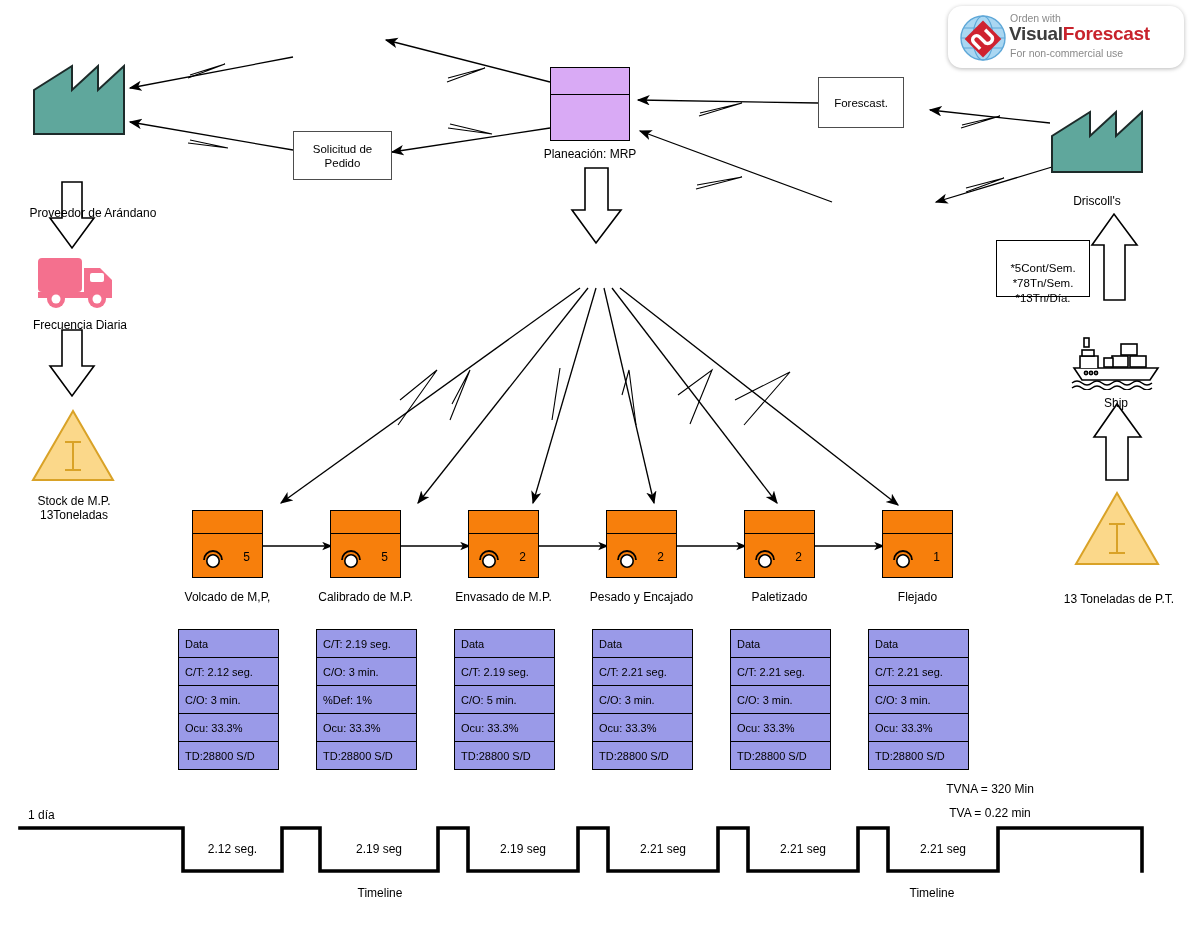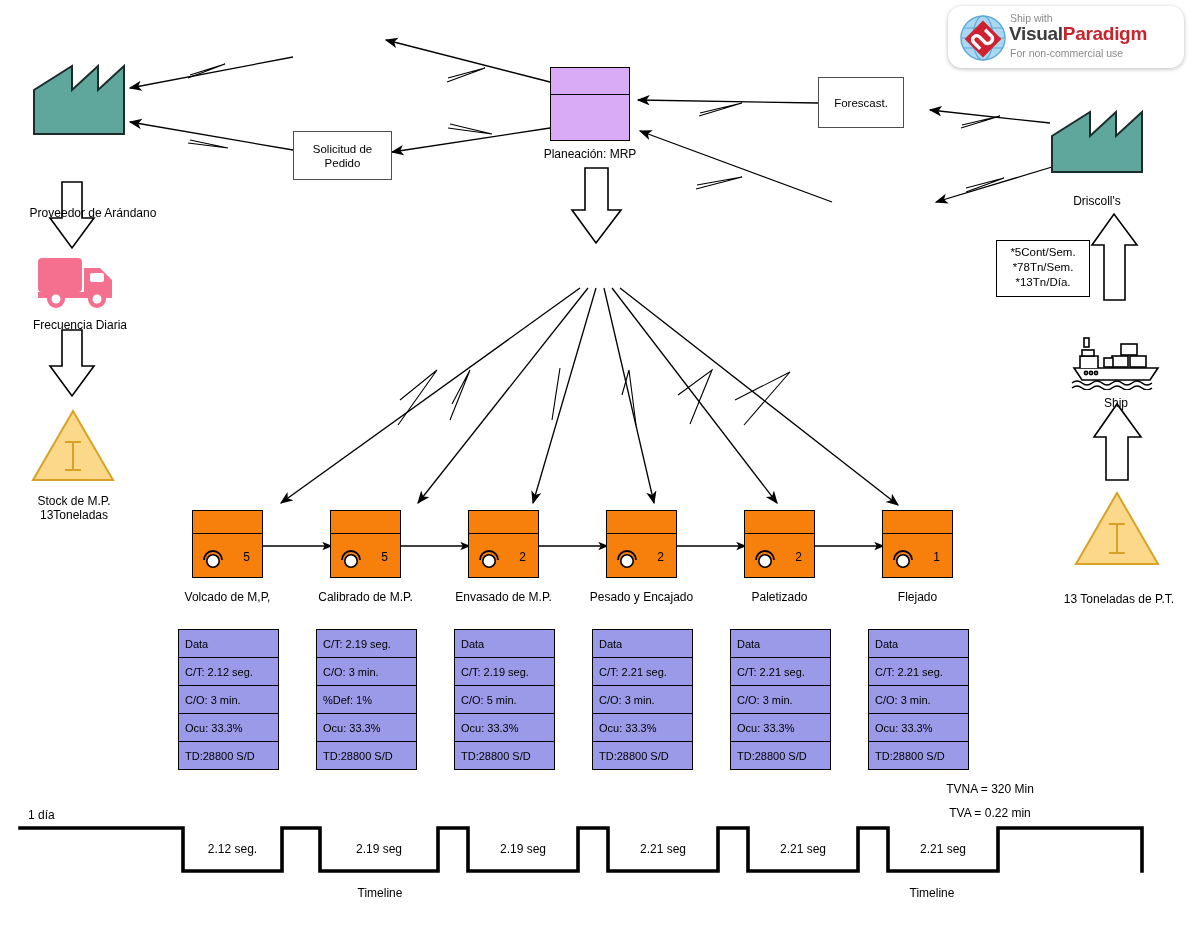--- a/index.html
+++ b/index.html
@@ -29,21 +29,21 @@
   
   .dbox{position:absolute;box-sizing:border-box;background:#9a9ae8;border:1.6px solid #000;}
   .dbox .row{box-sizing:border-box;height:28px;border-bottom:1.6px solid #000;
              display:flex;align-items:center;padding-left:6px;font-size:11px;white-space:nowrap;}
   .dbox .row:last-child{border-bottom:none;}
 
   
   .tri{position:absolute;}
 
   .note{position:absolute;box-sizing:border-box;background:#fff;border:1.6px solid #000;
-        font-size:11.5px;line-height:15px;text-align:center;padding-top:4px;}
+        font-size:11.5px;line-height:15px;text-align:center;padding-top:20px;}
 
   
   .vp{position:absolute;background:#fff;border-radius:14px;
       box-shadow:0 1px 4px rgba(0,0,0,.28);}
   .vp .made{position:absolute;left:62px;top:6px;font-size:10.5px;color:#8a8a8a;}
   .vp .brand{position:absolute;left:61px;top:17px;font-size:19px;font-weight:bold;letter-spacing:-.3px;}
   .vp .brand .b1{color:#3d3d3d;}
   .vp .brand .b2{color:#c8232c;}
   .vp .nc{position:absolute;left:62px;top:41px;font-size:10.5px;color:#8a8a8a;}
 </style>
@@ -133,22 +133,22 @@
       <circle cx="25" cy="25" r="22" fill="#aad7f2" stroke="#5fa8d8" stroke-width="1.4"></circle>
       <ellipse cx="25" cy="25" rx="10" ry="22" fill="none" stroke="#5fa8d8" stroke-width="1.2"></ellipse>
       <line x1="3" y1="25" x2="47" y2="25" stroke="#5fa8d8" stroke-width="1.2"></line>
       <line x1="6" y1="15" x2="44" y2="15" stroke="#5fa8d8" stroke-width="1"></line>
       <line x1="6" y1="35" x2="44" y2="35" stroke="#5fa8d8" stroke-width="1"></line>
       <g transform="translate(25,26) rotate(45)">
         <rect x="-13" y="-13" width="26" height="26" fill="#cf2230"></rect>
         <path d="M-5,-8 h10 a5,5 0 0 1 0,9 h-9 a4,4 0 0 0 0,8 h9" fill="none" stroke="#fff" stroke-width="3.4"></path>
       </g>
     </svg>
-    <div class="made">Ship with</div>
-    <div class="brand"><span class="b1">Visual</span><span class="b2">Paradigm</span></div>
+    <div class="made">Orden with</div>
+    <div class="brand"><span class="b1">Visual</span><span class="b2">Forescast</span></div>
     <div class="nc">For non-commercial use</div>
   </div>
 
   <svg class="node" style="left:28px;top:48px;" width="102" height="90" viewBox="0 0 102 90">
     <path d="M6,42 L6,86 L96,86 L96,18 L70,42 L70,18 L44,42 L44,18 Z" fill="#5fa79c" stroke="#1d2b2a" stroke-width="2"></path>
   </svg>
   <div class="lbl" style="left:0px;top:166px;width:186px;margin-top:40px;">Proveedor de Arándano</div>
 
   <svg class="node" style="left:36px;top:252px;" width="88" height="60" viewBox="0 0 88 60">
     <rect x="2" y="6" width="44" height="34" rx="4" fill="#f4708e"></rect>

